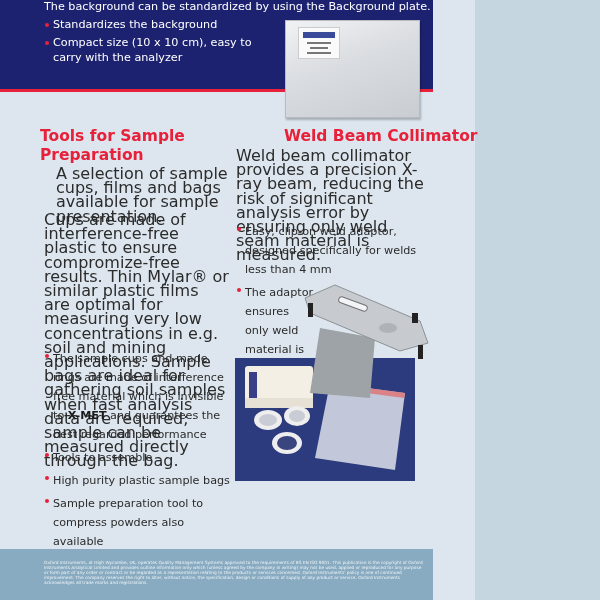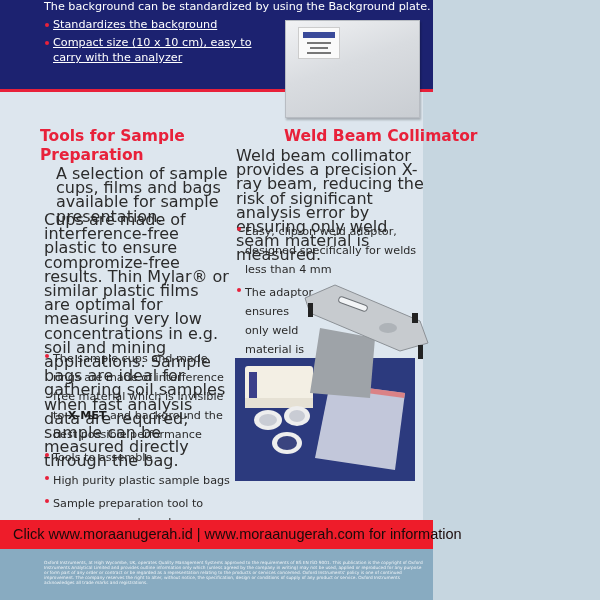--- a/index.html
+++ b/index.html
@@ -5,38 +5,38 @@
     * { box-sizing: border-box; margin: 0; padding: 0; }
     html, body { width: 600px; height: 600px; overflow: hidden; }
     body {
       background: #c6d6e0;
       font-family: "DejaVu Sans", "Liberation Sans", sans-serif;
       position: relative;
       color: #2b2b2b;
     }
     .page {
       position: absolute; left: 0; top: 0;
-      width: 423px; height: 600px;
+      width: 475px; height: 600px;
       background: #dde6ee;
     }
     .header-band {
       position: absolute; left: 0; top: 0; width: 433px; height: 89px;
       background: #1c2270;
     }
     .header-redline {
       position: absolute; left: 0; top: 89px; width: 433px; height: 3px;
       background: #e8213a;
     }
     .header-text {
       position: absolute; left: 44px; top: -1px; width: 380px;
       color: #ffffff; font-size: 11.2px; line-height: 15px;
       white-space: nowrap;
     }
     .header-list { list-style: none; position: absolute; left: 44px; top: 17px; width: 230px; color: #fff; font-size: 11.2px; line-height: 15px; }
-    .header-list li { position: relative; padding-left: 9px; margin-bottom: 3px; text-decoration: underline; }
+    .header-list li { position: relative; padding-left: 9px; margin-bottom: 3px; }
     .bullet::before {
       content: ""; position: absolute; left: 1px; top: 6px;
       width: 4px; height: 4px; border-radius: 50%; background: #e8213a;
     }
     .plate-img {
       position: absolute; left: 285px; top: 20px; width: 135px; height: 98px;
       background: linear-gradient(160deg, #f1f2f4 0%, #d9dce0 45%, #c9cdd2 100%);
       border: 1px solid #b8bcc2;
       box-shadow: 1px 2px 2px rgba(0,0,0,0.25);
     }
@@ -103,21 +103,21 @@
     </div>
   </div>
 
   <h2 class="section-title" style="left:40px;top:127px;width:180px;">
     <span>Tools for Sample</span><br>
     <span>Preparation</span>
   </h2>
   <p class="para" style="left:44px;top:167px;width:185px;margin-left:12px;">A selection of sample cups, films and bags available for sample presentation.</p>
   <p class="para" style="left:44px;top:213px;width:185px;">Cups are made of interference-free plastic to ensure compromize-free results. Thin Mylar® or similar plastic films are optimal for measuring very low concentrations in e.g. soil and mining applications. Sample bags are ideal for gathering soil samples when fast analysis data are required; sample can be measured directly through the bag.</p>
   <ul class="feat" style="left:44px;top:349px;width:190px;">
-    <li class="bullet"><span>The sample cups and made rings are made of interference free material which is invisible to </span><b style="color:#1a1a1a;">X-MET</b><span> and background the best possible performance</span></li>
+    <li class="bullet"><span>The sample cups and made rings are made of interference free material which is invisible to </span><b style="color:#1a1a1a;">X-MET</b><span> and guarantees the best regarded performance</span></li>
     <li class="bullet">Tools to assemble</li>
     <li class="bullet">High purity plastic sample bags</li>
     <li class="bullet">Sample preparation tool to compress powders also available</li>
   </ul>
 
   <h2 class="section-title" style="left:236px;top:127px;width:200px;margin-left:48px;">Weld Beam Collimator</h2>
   <p class="para" style="left:236px;top:149px;width:190px;">Weld beam collimator provides a precision X-ray beam, reducing the risk of significant analysis error by ensuring only weld seam material is measured.</p>
   <ul class="feat" style="left:236px;top:222px;width:190px;">
     <li class="bullet">Easy, clip-on weld adaptor, designed specifically for welds less than 4 mm</li>
     <li class="bullet" style="width:80px;"><span>The adaptor ensures only weld material is measured, not the surrounding metal</span></li>
@@ -141,18 +141,17 @@
   <svg class="collimator-img" viewBox="0 0 130 115">
     <polygon points="20,45 75,55 70,115 10,110" fill="#9ea3a8"></polygon>
     <polygon points="5,15 35,2 120,38 128,60 100,68 10,30" fill="#c7cbcf" stroke="#8c9196" stroke-width="1"></polygon>
     <rect x="38" y="18" width="30" height="6" rx="3" transform="rotate(20 53 21)" fill="#f2f4f6" stroke="#6d7277"></rect>
     <ellipse cx="88" cy="45" rx="9" ry="5" fill="#aeb3b8"></ellipse>
     <rect x="8" y="20" width="5" height="14" fill="#222"></rect>
     <rect x="118" y="62" width="5" height="14" fill="#222"></rect>
     <rect x="112" y="30" width="6" height="10" fill="#222"></rect>
   </svg>
 
-  <div class="banner">Click www.moraanugerah.id | www.moraanugerah.com for information</div>
 
   <div class="footer">
     <p class="fineprint">Oxford Instruments, at High Wycombe, UK, operates Quality Management Systems approved to the requirements of BS EN ISO 9001. This publication is the copyright of Oxford Instruments Analytical Limited and provides outline information only which (unless agreed by the company in writing) may not be used, applied or reproduced for any purpose or form part of any order or contract or be regarded as a representation relating to the products or services concerned. Oxford Instruments' policy is one of continued improvement. The company reserves the right to alter, without notice, the specification, design or conditions of supply of any product or service. Oxford Instruments acknowledges all trade marks and registrations.</p>
   </div>
 </div>
 
 </body></html>

